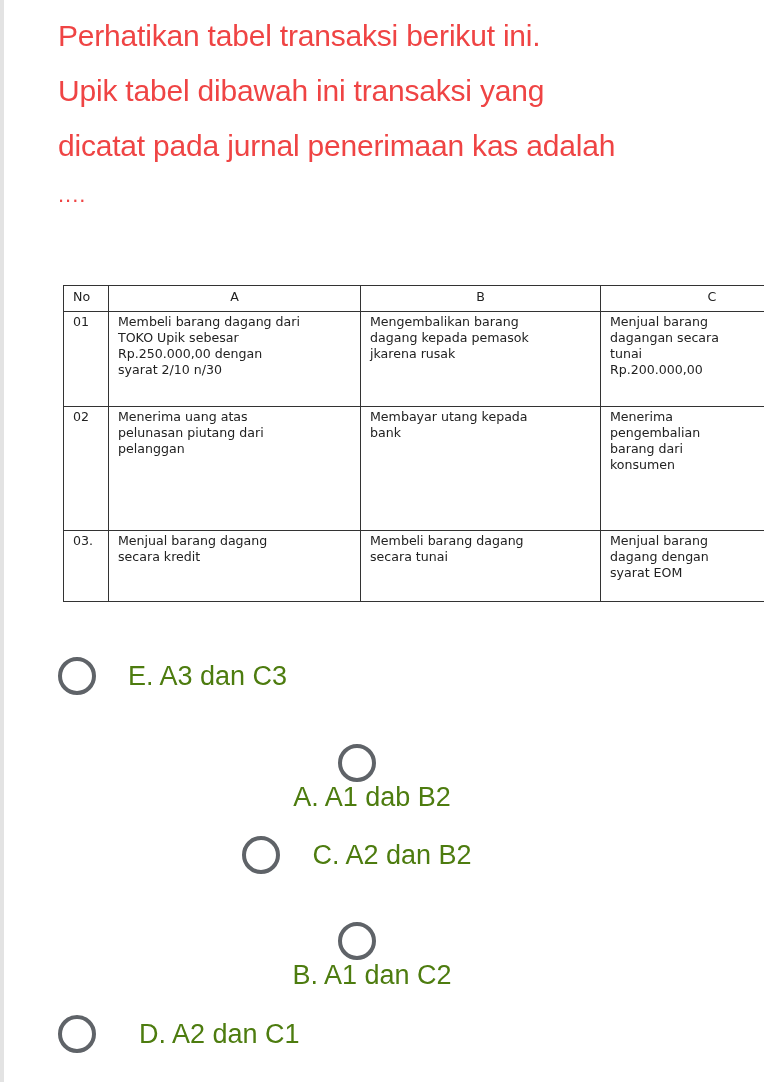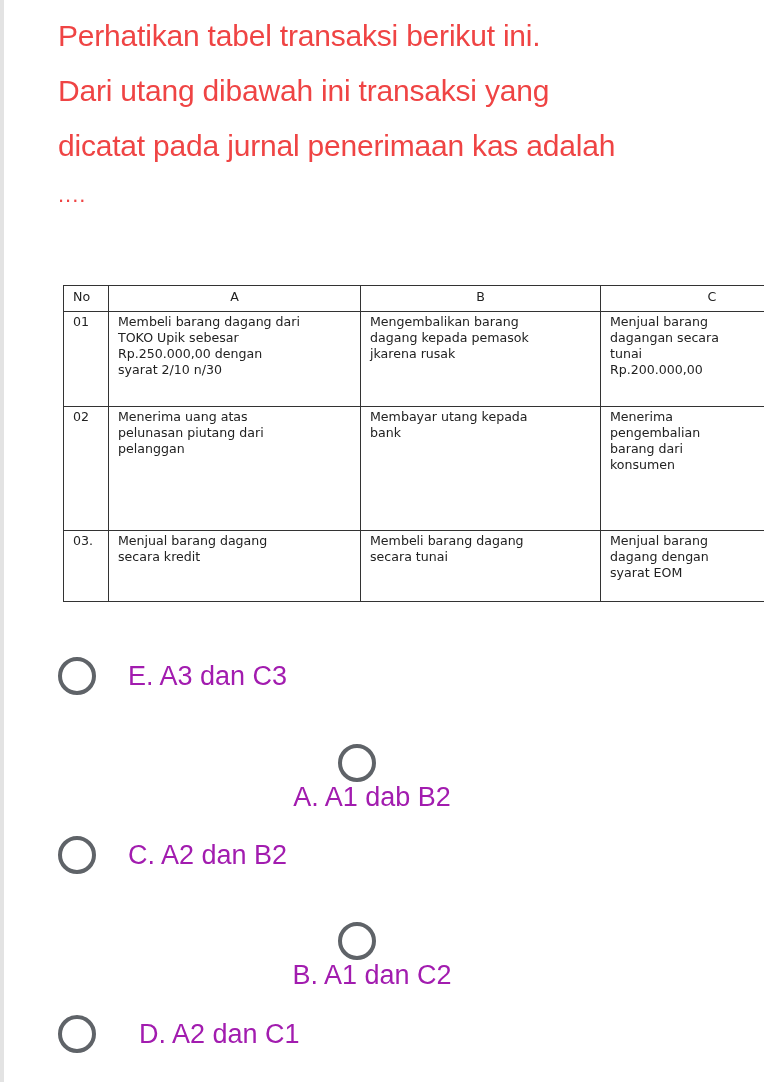--- a/index.html
+++ b/index.html
@@ -48,31 +48,31 @@
     .option {
       position: absolute; left: 0; height: 44px; width: 600px;
       display: flex; align-items: center; cursor: pointer;
     }
     .radio {
       width: 38px; height: 38px; border-radius: 50%;
       border: 4px solid #5f6368; box-sizing: border-box; flex: 0 0 auto;
       margin-left: 2px;
     }
     .opt-label {
-      margin-left: 32px; font-size: 27px; color: #a21caf; white-space: nowrap;
+      margin-left: 32px; font-size: 27px; color: #4d7c0f; white-space: nowrap;
     }
   </style>
 </head>
 <body>
 
 <div class="left-strip"></div>
 
 <div class="question">
   <span class="line">Perhatikan tabel transaksi berikut ini.</span>
-  <span class="line">Dari utang dibawah ini transaksi yang</span>
+  <span class="line">Upik tabel dibawah ini transaksi yang</span>
   <span class="line">dicatat pada jurnal penerimaan kas adalah</span>
   <span class="dots">....</span>
 </div>
 
 <div class="table-wrap">
   <table class="tx">
     <colgroup>
       <col class="c-no">
         <col class="c-a">
         <col class="c-b">
@@ -147,21 +147,21 @@
 
 <div class="options">
   <div class="option" style="top:654px;">
     <span class="radio"></span>
     <span class="opt-label">E. A3 dan C3</span>
   </div>
   <div class="option" style="top:744px;flex-direction:column;">
     <span class="radio"></span>
     <span class="opt-label">A. A1 dab B2</span>
   </div>
-  <div class="option" style="top:833px;">
+  <div class="option" style="top:833px;justify-content:center;">
     <span class="radio"></span>
     <span class="opt-label">C. A2 dan B2</span>
   </div>
   <div class="option" style="top:922px;flex-direction:column;">
     <span class="radio"></span>
     <span class="opt-label">B. A1 dan C2</span>
   </div>
   <div class="option" style="top:1012px;gap:11px;">
     <span class="radio"></span>
     <span class="opt-label">D. A2 dan C1</span>

